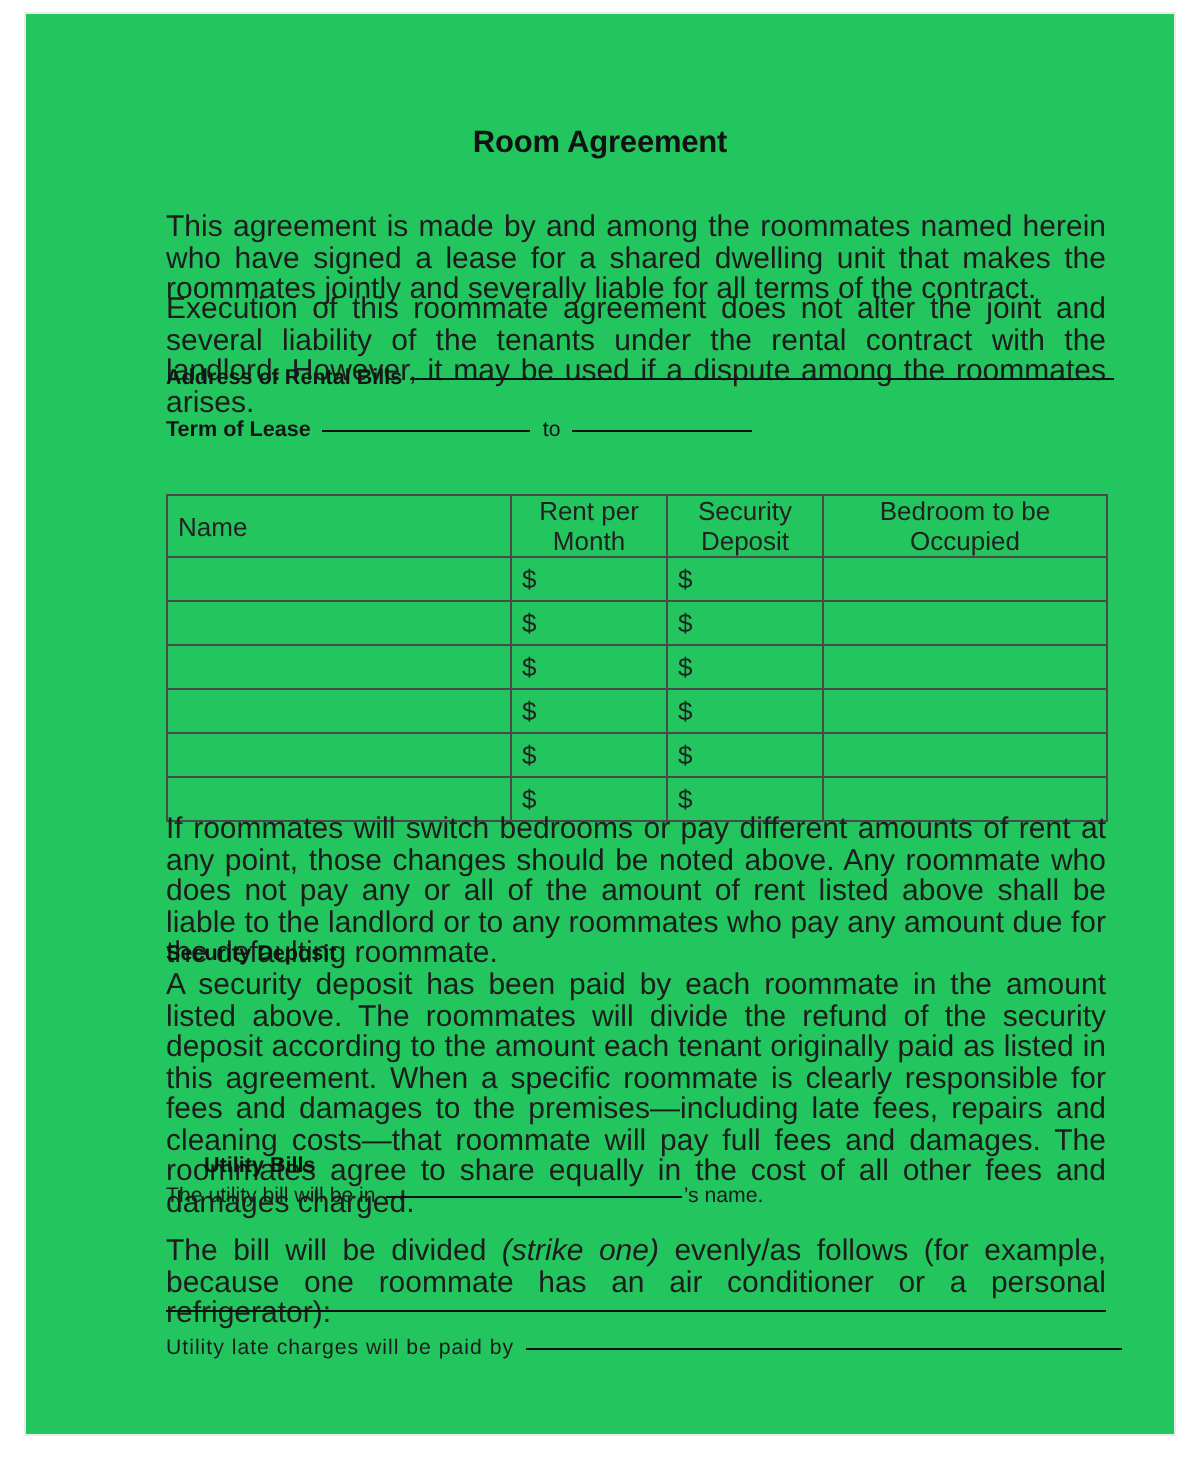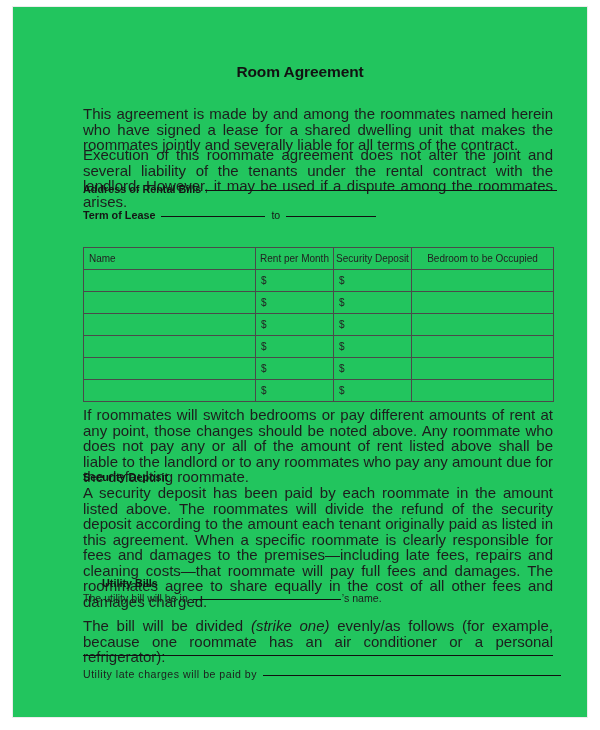--- a/index.html
+++ b/index.html
@@ -83,21 +83,21 @@
     top: 240px;
     width: 470px;
     border-collapse: collapse;
     table-layout: fixed;
   }
   table.roommate-table td,
   table.roommate-table th {
     border: 1px solid #4a4a4a;
     height: 21px;
     padding: 0 0 0 5px;
-    font-size: 10px;
+    font-size: 13px;
     font-weight: normal;
     color: #222;
     text-align: left;
     vertical-align: middle;
   }
   table.roommate-table th.th-center {
     text-align: center;
     padding: 0 2px;
   }
   .col-name  { width: 172px; }

